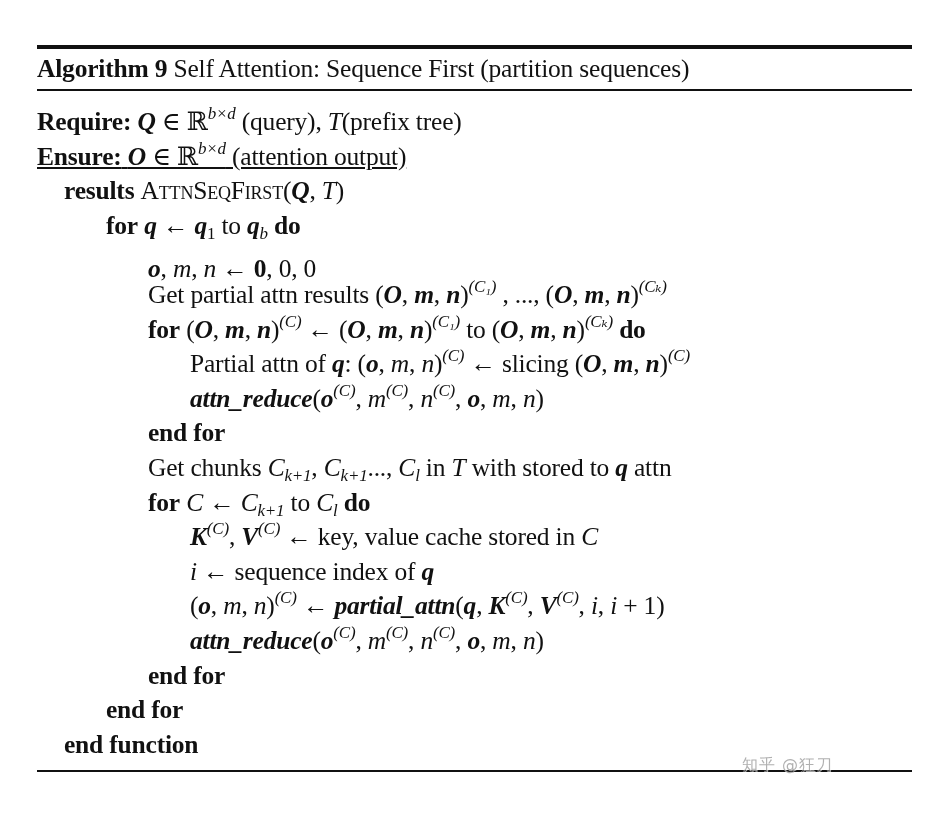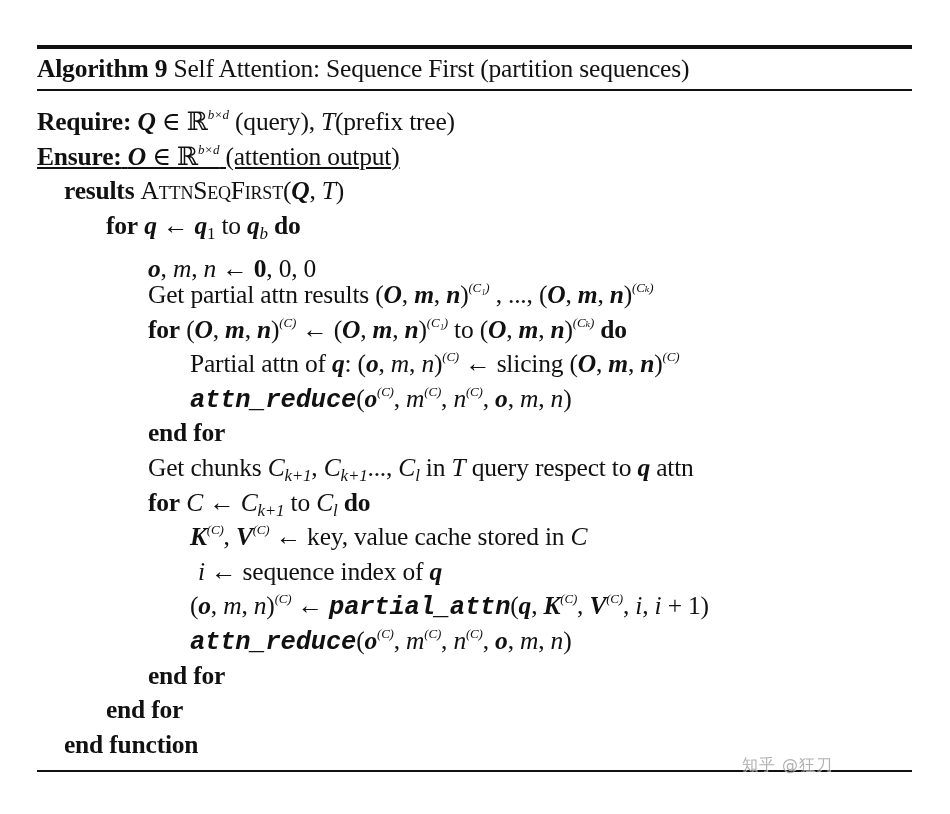--- a/index.html
+++ b/index.html
@@ -10,23 +10,23 @@
   .rule.mid { top: 89px; height: 2px; }
   .rule.bot { top: 770px; height: 2px; }
   .caption { position: absolute; left: 37px; top: 52px; font-size: 25.5px;
              line-height: 34px; white-space: nowrap; letter-spacing: -0.2px; }
   .caption b { font-weight: bold; }
   .alg { position: absolute; left: 0; top: 105px; width: 950px; }
   .line { position: absolute; white-space: nowrap; font-size: 25.5px; line-height: 34px; letter-spacing: -0.2px; }
   .kw { font-weight: bold; }
   .mi { font-style: italic; }
   .mb { font-weight: bold; font-style: italic; }
-  .bi { font-weight: bold; font-style: italic; font-family: Liberation Mono, monospace; }
+  .bi { font-weight: bold; font-style: italic; }
   .sc { font-variant: small-caps; }
-  sup { font-size: 13px; vertical-align: 11px; line-height: 0; }
+  sup { font-size: 17px; vertical-align: 11px; line-height: 0; }
   sub { font-size: 17px; vertical-align: -5px; line-height: 0; }
   .watermark { position: absolute; left: 742px; top: 755px; font-family: "DejaVu Sans", sans-serif;
                font-size: 16px; color: rgba(150,150,150,0.75); letter-spacing: 1px;
                text-shadow: 1px 1px 0 rgba(255,255,255,0.6); }
 </style>
 </head>
 <body>
 
 <div class="rule top"></div>
 <div class="caption">
@@ -38,24 +38,24 @@
     <div class="line" style="left: 37px; top: 0px;"><span class="kw">Require:</span><span>  </span><span class="mb">Q</span><span> ∈ </span><span>ℝ</span><sup class="mi">b×d</sup><span> (query), </span><span class="mi">T</span><span>(prefix tree)</span></div>
     <div class="line" style="left: 37px; top: 34.6px; text-decoration: underline;"><span class="kw">Ensure:</span><span>  </span><span class="mb">O</span><span> ∈ </span><span>ℝ</span><sup class="mi">b×d</sup><span> (attention output)</span></div>
     <div class="line" style="left: 64px; top: 69.2px;"><span class="kw">results</span><span> </span><span class="sc">AttnSeqFirst</span><span>(</span><span class="mb">Q</span><span>, </span><span class="mi">T</span><span>)</span></div>
     <div class="line" style="left: 106px; top: 103.8px;"><span class="kw">for</span><span> </span><span class="mb">q</span><span> ← </span><span class="mb">q</span><sub>1</sub><span> to </span><span class="mb">q</span><sub class="mi">b</sub><span> </span><span class="kw">do</span></div>
     <div class="line" style="left: 148px; top: 138.4px; margin-top: 9px;"><span class="mb">o</span><span>, </span><span class="mi">m</span><span>, </span><span class="mi">n</span><span> ← </span><span class="kw">0</span><span>, 0, 0</span></div>
     <div class="line" style="left: 148px; top: 173px;"><span>Get partial attn results (</span><span class="mb">O</span><span>, </span><span class="mb">m</span><span>, </span><span class="mb">n</span><span>)</span><sup class="mi">(C₁)</sup><span> , ..., (</span><span class="mb">O</span><span>, </span><span class="mb">m</span><span>, </span><span class="mb">n</span><span>)</span><sup class="mi">(Cₖ)</sup></div>
     <div class="line" style="left: 148px; top: 207.6px;"><span class="kw">for</span><span> (</span><span class="mb">O</span><span>, </span><span class="mb">m</span><span>, </span><span class="mb">n</span><span>)</span><sup class="mi">(C)</sup><span> ← (</span><span class="mb">O</span><span>, </span><span class="mb">m</span><span>, </span><span class="mb">n</span><span>)</span><sup class="mi">(C₁)</sup><span> to (</span><span class="mb">O</span><span>, </span><span class="mb">m</span><span>, </span><span class="mb">n</span><span>)</span><sup class="mi">(Cₖ)</sup><span> </span><span class="kw">do</span></div>
     <div class="line" style="left: 190px; top: 242.2px;"><span>Partial attn of </span><span class="mb">q</span><span>: (</span><span class="mb">o</span><span>, </span><span class="mi">m</span><span>, </span><span class="mi">n</span><span>)</span><sup class="mi">(C)</sup><span> ← slicing (</span><span class="mb">O</span><span>, </span><span class="mb">m</span><span>, </span><span class="mb">n</span><span>)</span><sup class="mi">(C)</sup></div>
     <div class="line" style="left: 190px; top: 276.8px;"><span class="bi">attn_reduce</span><span>(</span><span class="mb">o</span><sup class="mi">(C)</sup><span>, </span><span class="mi">m</span><sup class="mi">(C)</sup><span>, </span><span class="mi">n</span><sup class="mi">(C)</sup><span>, </span><span class="mb">o</span><span>, </span><span class="mi">m</span><span>, </span><span class="mi">n</span><span>)</span></div>
     <div class="line" style="left: 148px; top: 311.4px;"><span class="kw">end for</span></div>
-    <div class="line" style="left: 148px; top: 346px;"><span>Get chunks </span><span class="mi">C</span><sub class="mi">k+1</sub><span>, </span><span class="mi">C</span><sub class="mi">k+1</sub><span>..., </span><span class="mi">C</span><sub class="mi">l</sub><span> in </span><span class="mi">T</span><span> query respect to </span><span class="mb">q</span><span> attn</span></div>
+    <div class="line" style="left: 148px; top: 346px;"><span>Get chunks </span><span class="mi">C</span><sub class="mi">k+1</sub><span>, </span><span class="mi">C</span><sub class="mi">k+1</sub><span>..., </span><span class="mi">C</span><sub class="mi">l</sub><span> in </span><span class="mi">T</span><span> with stored to </span><span class="mb">q</span><span> attn</span></div>
     <div class="line" style="left: 148px; top: 380.6px;"><span class="kw">for</span><span> </span><span class="mi">C</span><span> ← </span><span class="mi">C</span><sub class="mi">k+1</sub><span> to </span><span class="mi">C</span><sub class="mi">l</sub><span> </span><span class="kw">do</span></div>
     <div class="line" style="left: 190px; top: 415.2px;"><span class="mb">K</span><sup class="mi">(C)</sup><span>, </span><span class="mb">V</span><sup class="mi">(C)</sup><span> ← key, value cache stored in </span><span class="mi">C</span></div>
-    <div class="line" style="left: 190px; top: 449.8px; margin-left: 8px;"><span class="mi">i</span><span> ← sequence index of </span><span class="mb">q</span></div>
+    <div class="line" style="left: 190px; top: 449.8px;"><span class="mi">i</span><span> ← sequence index of </span><span class="mb">q</span></div>
     <div class="line" style="left: 190px; top: 484.4px;"><span>(</span><span class="mb">o</span><span>, </span><span class="mi">m</span><span>, </span><span class="mi">n</span><span>)</span><sup class="mi">(C)</sup><span> ← </span><span class="bi">partial_attn</span><span>(</span><span class="mb">q</span><span>, </span><span class="mb">K</span><sup class="mi">(C)</sup><span>, </span><span class="mb">V</span><sup class="mi">(C)</sup><span>, </span><span class="mi">i</span><span>, </span><span class="mi">i</span><span> + 1)</span></div>
     <div class="line" style="left: 190px; top: 519px;"><span class="bi">attn_reduce</span><span>(</span><span class="mb">o</span><sup class="mi">(C)</sup><span>, </span><span class="mi">m</span><sup class="mi">(C)</sup><span>, </span><span class="mi">n</span><sup class="mi">(C)</sup><span>, </span><span class="mb">o</span><span>, </span><span class="mi">m</span><span>, </span><span class="mi">n</span><span>)</span></div>
     <div class="line" style="left: 148px; top: 553.6px;"><span class="kw">end for</span></div>
     <div class="line" style="left: 106px; top: 588.2px;"><span class="kw">end for</span></div>
     <div class="line" style="left: 64px; top: 622.8px; text-align: right;"><span class="kw">end function</span></div>
   </div>
 
 <div class="rule bot"></div>
 <div class="watermark">知乎 @狂刀</div>
 

